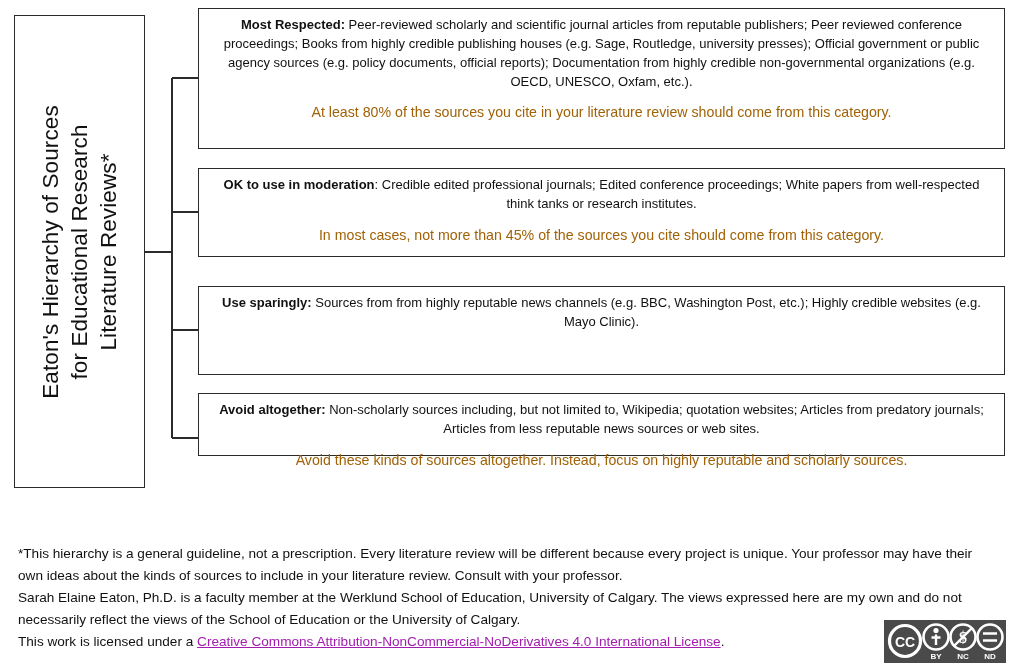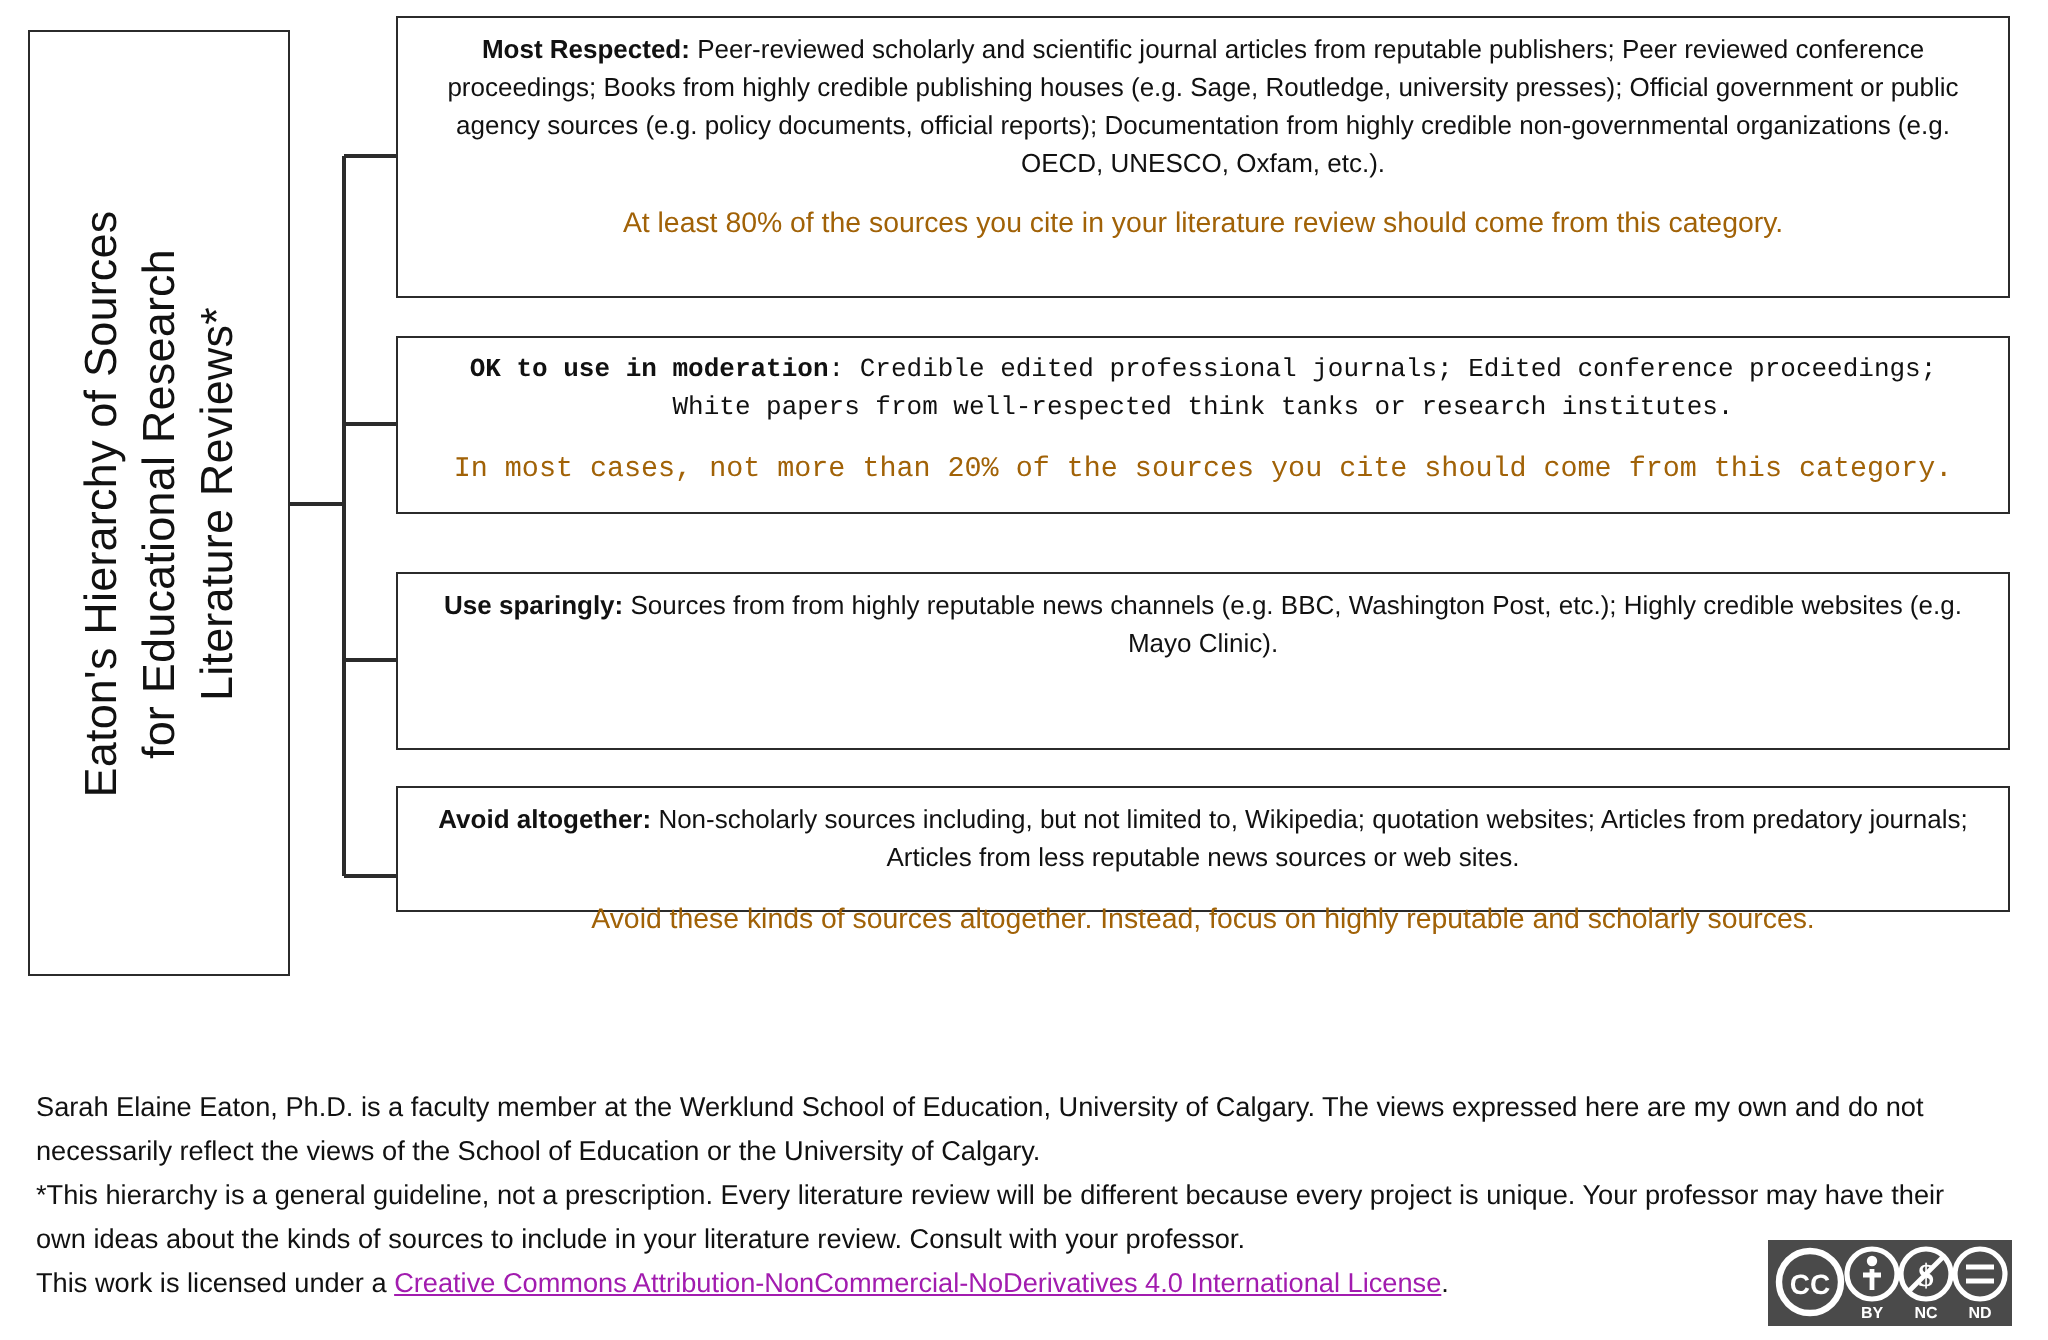--- a/index.html
+++ b/index.html
@@ -64,21 +64,21 @@
   .content-box {
     position: absolute;
     left: 198px;
     width: 807px;
     border: 1.5px solid #2b2b2b;
     box-sizing: border-box;
     background: #ffffff;
     padding: 7px 14px 6px 14px;
   }
   .box-1 { top: 8px;   height: 141px; }
-  .box-2 { top: 168px; height: 89px; font-family: Liberation Mono, monospace;  }
+  .box-2 { top: 168px; height: 89px;  }
   .box-3 { top: 286px; height: 89px;  }
   .box-4 { top: 393px; height: 63px;  }
 
   .box-main {
     text-align: center;
     font-size: 13px;
     line-height: 1.45;
     color: #111111;
   }
   .box-main b { font-weight: bold; }
@@ -146,41 +146,41 @@
     <div class="box-main">
       <b>Most Respected:</b><span> Peer-reviewed scholarly and scientific journal articles from reputable publishers; Peer reviewed conference proceedings; Books from highly credible publishing houses (e.g. Sage, Routledge, university presses); Official government or public agency sources (e.g. policy documents, official reports); Documentation from highly credible non-governmental organizations (e.g. OECD, UNESCO, Oxfam,  etc.).</span>
     </div>
     <div class="box-note">At least 80% of the sources you cite in your literature review should come from this category.</div>
   </div>
 
   <div class="content-box box-2">
     <div class="box-main">
       <b>OK to use in moderation</b><span>: Credible edited professional journals; Edited conference proceedings; White papers from well-respected think tanks or research institutes.</span>
     </div>
-    <div class="box-note">In most cases, not more than 20% of the sources you cite should come from this category.</div>
+    <div class="box-note">In most cases, not more than 45% of the sources you cite should come from this category.</div>
   </div>
 
   <div class="content-box box-3">
     <div class="box-main">
       <b>Use sparingly:</b><span> Sources from from highly reputable news channels (e.g. BBC, Washington Post, etc.); Highly credible websites (e.g. Mayo Clinic).</span>
     </div>
   </div>
 
   <div class="content-box box-4">
     <div class="box-main">
       <b>Avoid altogether:</b><span> Non-scholarly sources including, but not limited to, Wikipedia; quotation websites; Articles from predatory journals; Articles from less reputable news sources or web sites.</span>
     </div>
     <div class="box-note">Avoid these kinds of sources altogether. Instead, focus on highly reputable and scholarly sources.</div>
   </div>
 
 </div>
 
 <div id="footnote">
+  <p>*This hierarchy is a general guideline, not a prescription. Every literature review will be different because every project is unique. Your professor may have their own ideas about the kinds of sources to include in your literature review. Consult with your professor.</p>
   <p>Sarah Elaine Eaton, Ph.D. is a faculty member at the Werklund School of Education, University of Calgary. The views expressed here are my own and do not necessarily reflect the views of the School of Education or the University of Calgary.</p>
-  <p>*This hierarchy is a general guideline, not a prescription. Every literature review will be different because every project is unique. Your professor may have their own ideas about the kinds of sources to include in your literature review. Consult with your professor.</p>
   <p><span>This work is licensed under a </span><a class="cc-link" href="#">Creative Commons Attribution-NonCommercial-NoDerivatives 4.0 International License</a><span>.</span></p>
 </div>
 
 <div id="cc-badge">
   <svg viewBox="0 0 122 43" width="122" height="43" xmlns="http://www.w3.org/2000/svg">
     <rect x="0" y="0" width="122" height="43" fill="#4a4a4a"></rect>
 
     <g>
       <circle cx="21" cy="21" r="15.5" fill="none" stroke="#ffffff" stroke-width="3.2"></circle>
       <text x="21" y="27" font-family="'Liberation Sans', sans-serif" font-size="14" font-weight="bold" fill="#ffffff" text-anchor="middle">CC</text>

